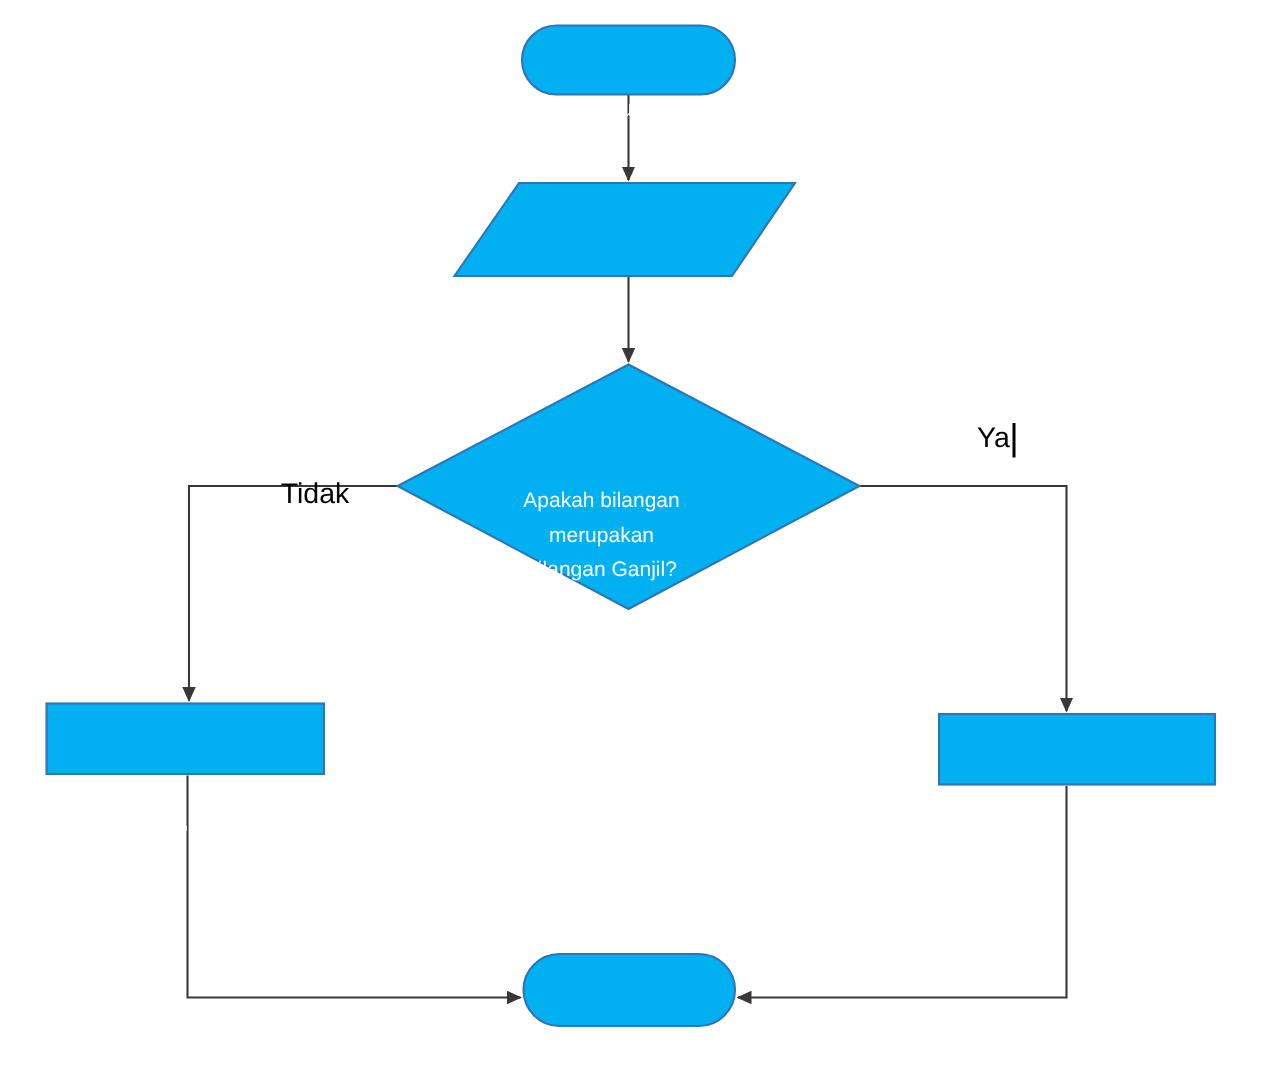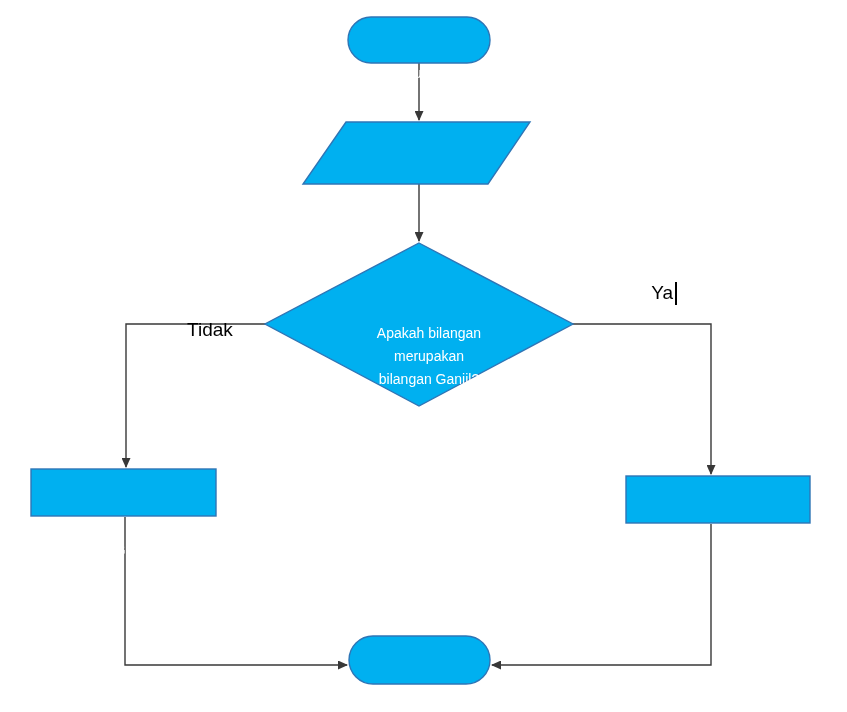--- a/index.html
+++ b/index.html
@@ -85,21 +85,21 @@
     <polygon class="shape" points="346,122 530,122 488,184 303,184"></polygon>
     <polygon class="shape" points="419,243 573,324 419,406 265,324"></polygon>
     <rect class="shape" x="31" y="469" width="185" height="47"></rect>
     <rect class="shape" x="626" y="476" width="184" height="47"></rect>
     <rect class="shape" x="349" y="636" width="141" height="48" rx="24" ry="24"></rect>
   </svg>
 
   <div class="lbl node-lbl start-lbl" style="left:348px; top:17px; width:142px; height:46px;">Mulai</div>
 
 
-  <div class="lbl node-lbl decision-lbl" style="left:339px; top:255px; width:180px; height:138px;">Apakah bilangan
+  <div class="lbl node-lbl decision-lbl" style="left:311px; top:255px; width:180px; height:138px;">Apakah bilangan
 merupakan
 bilangan Ganjil?</div>
 
   <div class="lbl node-lbl" style="left:31px; top:494px; width:151px; height:47px;">Bilangan Genap</div>
 
 
   <div class="lbl node-lbl" style="left:349px; top:636px; width:141px; height:48px;text-align:center;">Selesai</div>
 
   <div class="lbl edge-lbl" style="left:160px; top:281px; width:100px; height:26px;margin-top:36px;">
       <span>Tidak</span>

